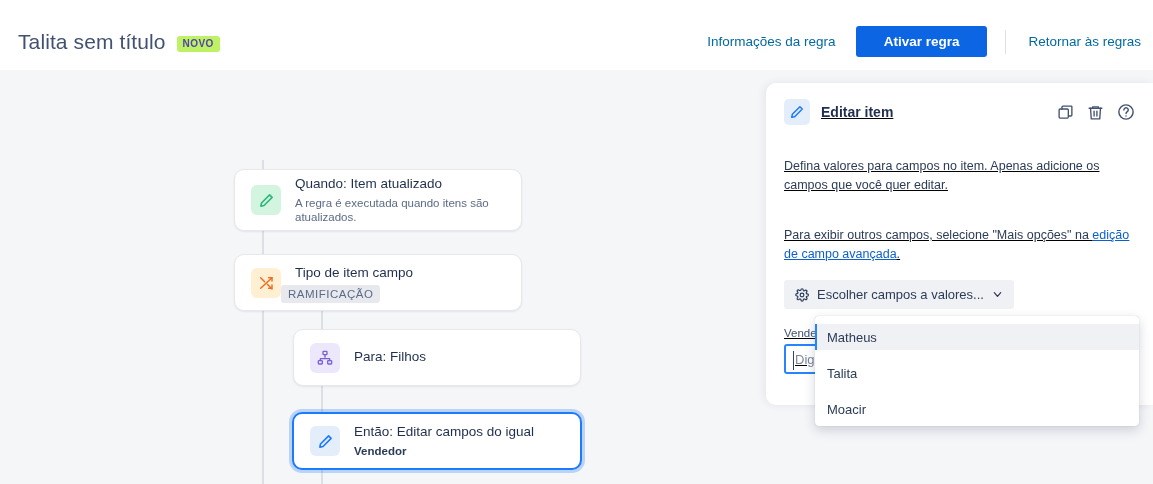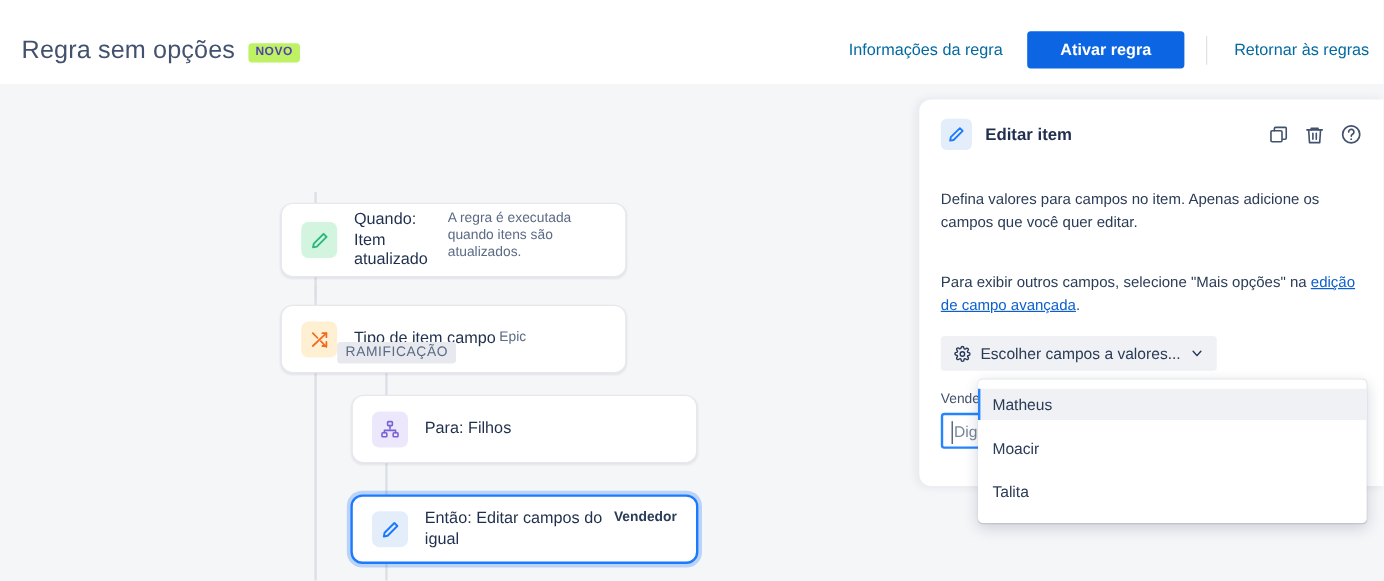--- a/index.html
+++ b/index.html
@@ -51,36 +51,37 @@
     border: 2px solid #1d7afc; box-shadow: 0 0 0 3px rgba(29,122,252,.28);
   }
   .node-ico {
     width: 30px; height: 30px; border-radius: 6px; flex: 0 0 30px;
     display: flex; align-items: center; justify-content: center;
   }
   .ico-green { background: #d3f5e0; }
   .ico-orange { background: #fff0d4; }
   .ico-purple { background: #ece7fb; }
   .ico-blue { background: #e4eefb; }
-  .node-txt { display: flex; flex-direction: row; gap: 3px; min-width: 0; }
+  .node-txt { display: flex; flex-direction: column; gap: 3px; min-width: 0; }
   .node-title { font-size: 13.5px; color: #1f2f4d; line-height: 1.25; }
   .node-sub { font-size: 11.5px; color: #5b6b85; line-height: 1.25; }
   .node-sub.bold { font-weight: 700; color: #2b3c56; }
 
   .branch-label {
     position: absolute; font-size: 11.5px; color: #5b6b85; background: #e7e9ee;
     padding: 3px 7px; border-radius: 3px; letter-spacing: .5px;
   }
 
   
   .panel {
     position: absolute; left: 766px; top: 83px; width: 387px; height: 322px;
     background: #ffffff; border-radius: 10px 0 0 10px;
     box-shadow: -2px 0 8px rgba(9,30,66,.07);
     padding: 16px 18px 0 18px;
+    text-decoration: underline;
   }
   .panel-head { display: flex; align-items: center; gap: 11px; }
   .panel-head .node-ico { width: 26px; height: 26px; flex: 0 0 26px; border-radius: 5px; }
   .panel-title { font-size: 14px; font-weight: 700; color: #1f2f4d; }
   .panel-head-actions { margin-left: auto; display: flex; align-items: center; gap: 13px; }
   .hicon { cursor: pointer; display: flex; align-items: center; }
   .panel-p { font-size: 12.5px; color: #2b3c56; line-height: 1.48; margin-top: 32px; }
   .panel-p a { color: #0c5fce; text-decoration: underline; }
 
   .field-chooser {
@@ -127,21 +128,21 @@
     content: ""; position: absolute; left: 0; top: 0; bottom: 0; width: 2px; background: #2684ff;
   }
 </style>
 </head>
 <body>
 
 <div id="app">
 
   <div class="topbar">
     <div class="title-wrap">
-      <span class="page-title">Regra sem opções</span>
+      <span class="page-title">Talita sem título</span>
       <span class="badge-novo">NOVO</span>
     </div>
 
     <div class="top-actions">
       <button class="link-btn">Informações da regra</button>
       <button class="primary-btn">Ativar regra</button>
       <div class="vdivider"></div>
       <button class="link-btn">Retornar às regras</button>
     </div>
   </div>
@@ -280,17 +281,17 @@
       <div class="dots-btn">
         <span class="dot"></span>
         <span class="dot"></span>
         <span class="dot"></span>
       </div>
     </div>
   </div>
 
   <div class="dropdown">
     <div class="opt active" style="margin-top:4px;">Matheus</div>
+    <div class="opt" style="margin-top:10px; margin-bottom:10px;">Talita</div>
     <div class="opt" style="margin-top:10px;">Moacir</div>
-    <div class="opt" style="margin-top:10px; margin-bottom:10px;">Talita</div>
   </div>
 
 </div>
 
 </body></html>

